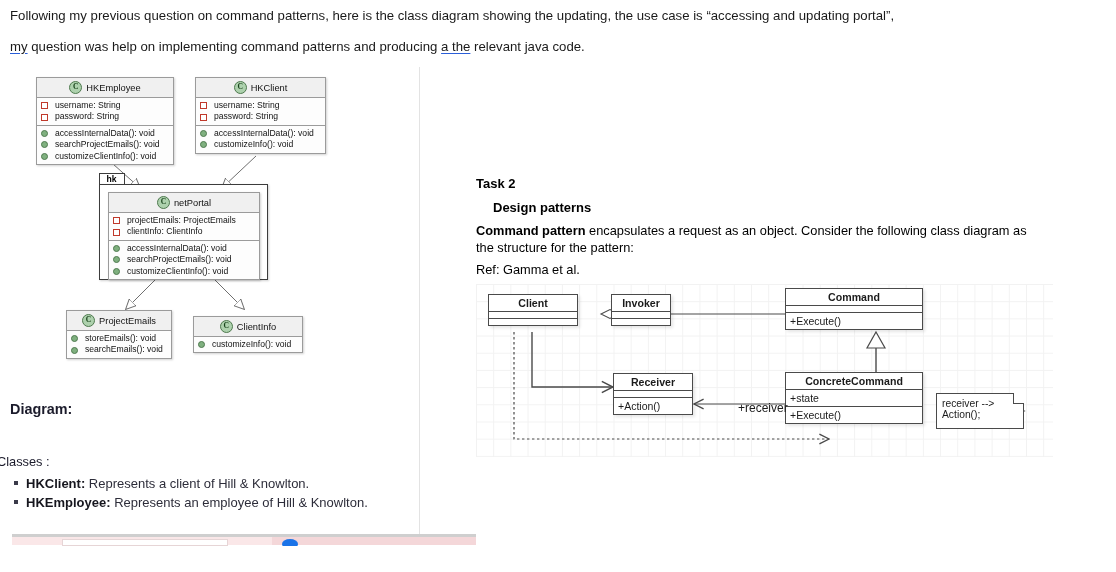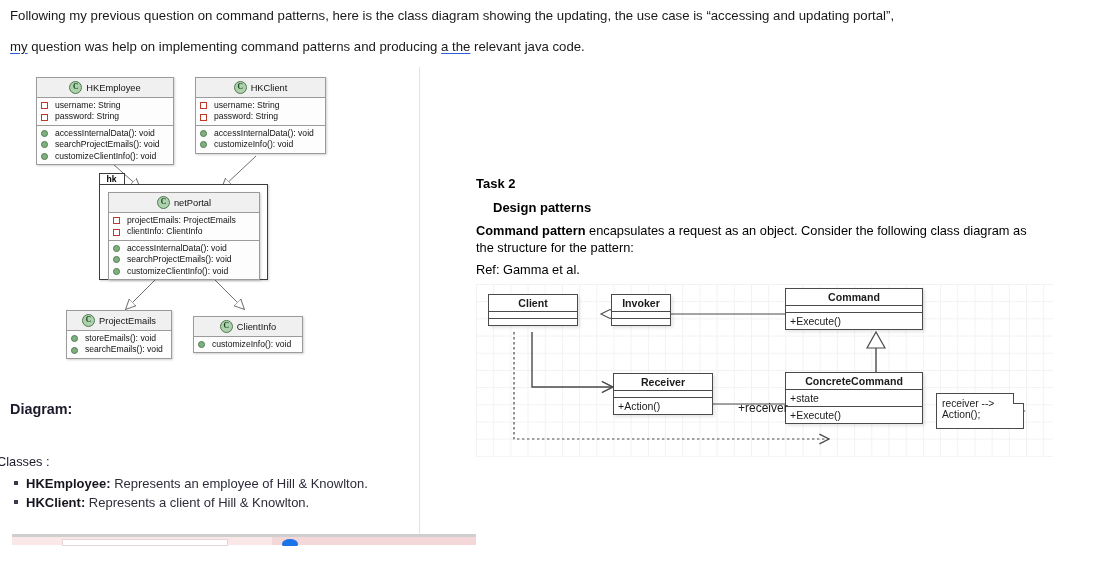--- a/index.html
+++ b/index.html
@@ -308,21 +308,21 @@
     <div class="cmp empty"></div>
     <div class="cmp empty"></div>
   </div>
 
   <div class="cbox" style="left:309px;top:4px;width:138px;">
     <div class="hd">Command</div>
     <div class="cmp empty"></div>
     <div class="cmp">+Execute()</div>
   </div>
 
-  <div class="cbox" style="left:137px;top:89px;width:100px;">
+  <div class="cbox" style="left:137px;top:89px;width:80px;">
     <div class="hd">Receiver</div>
     <div class="cmp empty"></div>
     <div class="cmp">+Action()</div>
   </div>
 
   <div class="cbox" style="left:309px;top:88px;width:138px;">
     <div class="hd">ConcreteCommand</div>
     <div class="cmp">+state</div>
     <div class="cmp">+Execute()</div>
   </div>
@@ -335,22 +335,22 @@
 
 </div>
 
 <div class="abs diagram-h" style="left:10px;top:401px;">
   <span>Diagram:</span>
 </div>
 <div class="abs classes-h" style="left:-3px;top:454px;">
   <span>Classes :</span>
 </div>
 <ul class="abs clist" style="left:8px;top:474px;width:400px;">
+  <li><b>HKClient:</b><span> Represents a client of Hill &amp; Knowlton.</span></li>
   <li><b>HKEmployee:</b><span> Represents an employee of Hill &amp; Knowlton.</span></li>
-  <li><b>HKClient:</b><span> Represents a client of Hill &amp; Knowlton.</span></li>
 </ul>
 
 <div class="barwrap" style="left:0px;top:534px;width:476px;height:12px;">
   <div class="bar-grey" style="left:12px;top:0px;width:464px;height:3px;"></div>
   <div class="bar-pink" style="left:12px;top:3px;width:464px;height:8px;"></div>
   <div class="bar-pink2" style="left:12px;top:3px;width:260px;height:8px;"></div>
   <div class="bar-white" style="left:62px;top:5px;width:166px;height:7px;"></div>
   <div class="bar-blue" style="left:282px;top:5px;width:16px;height:10px;"></div>
 </div>
 

